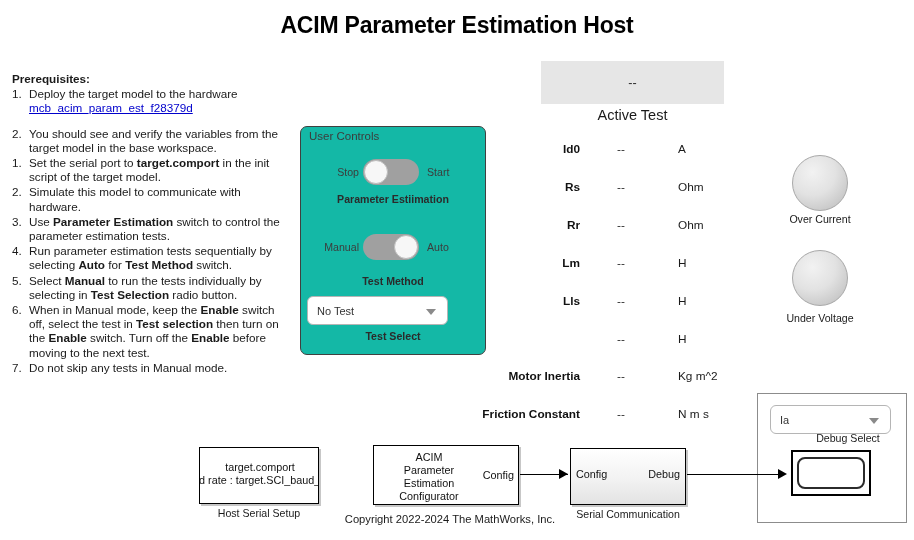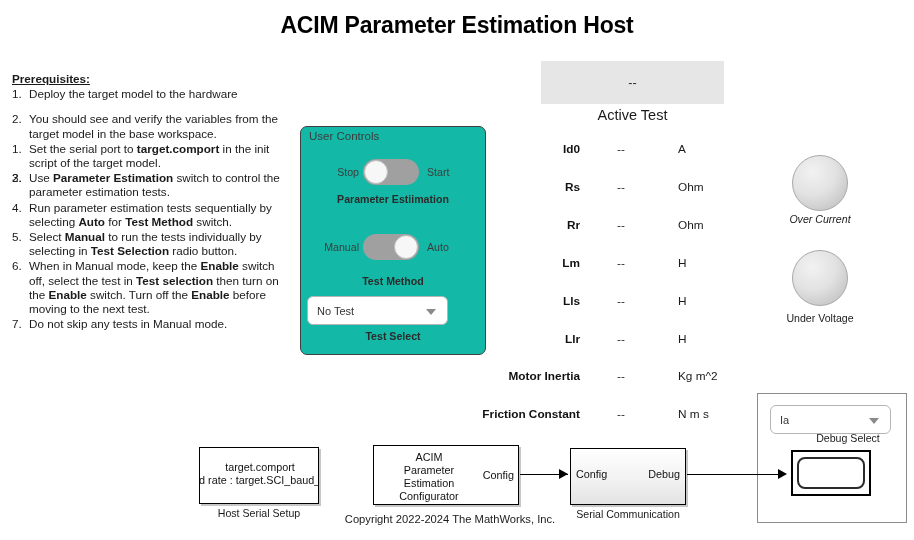--- a/index.html
+++ b/index.html
@@ -33,21 +33,20 @@
 
   
   #instructions {
     left: 12px; top: 72px; width: 272px;
     font-size: 11.7px;
     line-height: 14.2px;
     color: #1a1a1a;
   }
   .sec-head {
     font-weight: bold;
-    text-decoration: underline;
     margin-bottom: 1px;
   }
   .olist {
     margin: 0; padding: 0;
     list-style: none;
   }
   .olist li {
     position: relative;
     padding-left: 17px;
     margin-bottom: 1px;
@@ -302,36 +301,38 @@
 
   <div class="abs" id="instructions">
 
     <div class="sec-head">Prerequisites:</div>
 
     <ul class="olist">
       <li>
         <span class="num">1.</span>
         <span>Deploy the target model to the hardware</span>
         <br>
+        <span class="link">mcb_acim_param_est_f28379d</span>
       </li>
       <li class="gap"></li>
       <li>
         <span class="num">2.</span>
         <span>You should see and verify the variables from the target model in the base workspace.</span>
       </li>
     </ul>
 
 
     <ul class="olist">
       <li>
         <span class="num">1.</span>
         <span>Set the serial port to </span><span class="b">target.comport</span><span> in the init script of the target model.</span>
       </li>
       <li>
         <span class="num">2.</span>
+        <span>Simulate this model to communicate with hardware.</span>
       </li>
       <li>
         <span class="num">3.</span>
         <span>Use </span><span class="b">Parameter Estimation</span><span> switch to control the parameter estimation tests.</span>
       </li>
       <li>
         <span class="num">4.</span>
         <span>Run parameter estimation tests sequentially by selecting </span><span class="b">Auto</span><span> for </span><span class="b">Test Method</span><span> switch.</span>
       </li>
       <li>
@@ -401,37 +402,36 @@
     <span class="param-name">Lm</span>
     <span class="param-value">--</span>
     <span class="param-unit">H</span>
   </div>
   <div class="param-row" style="top:294px;">
     <span class="param-name">Lls</span>
     <span class="param-value">--</span>
     <span class="param-unit">H</span>
   </div>
   <div class="param-row" style="top:332px;">
-    <span class="param-name">Llr</span>
     <span class="param-value">--</span>
     <span class="param-unit">H</span>
   </div>
   <div class="param-row" style="top:369px;">
     <span class="param-name">Motor Inertia</span>
     <span class="param-value">--</span>
     <span class="param-unit">Kg m^2</span>
   </div>
   <div class="param-row" style="top:407px;">
     <span class="param-name">Friction Constant</span>
     <span class="param-value">--</span>
     <span class="param-unit">N m s</span>
   </div>
 
   <div class="lamp" style="left:792px; top:155px;"></div>
-  <div class="lamp-label" style="left:760px; top:213px;font-style:italic;">Over Current</div>
+  <div class="lamp-label" style="left:760px; top:213px;">Over Current</div>
 
   <div class="lamp" style="left:792px; top:250px;"></div>
   <div class="lamp-label" style="left:760px; top:312px;">Under Voltage</div>
 
   <div class="abs" id="debug-panel"></div>
   <div class="dropdown" style="left:770px; top:399px; width:121px; height:29px;margin-top:6px;">
     <span class="dd-value">Ia</span>
     <span class="dd-arrow"></span>
   </div>
   <div class="abs" id="debug-caption">Debug Select</div>

